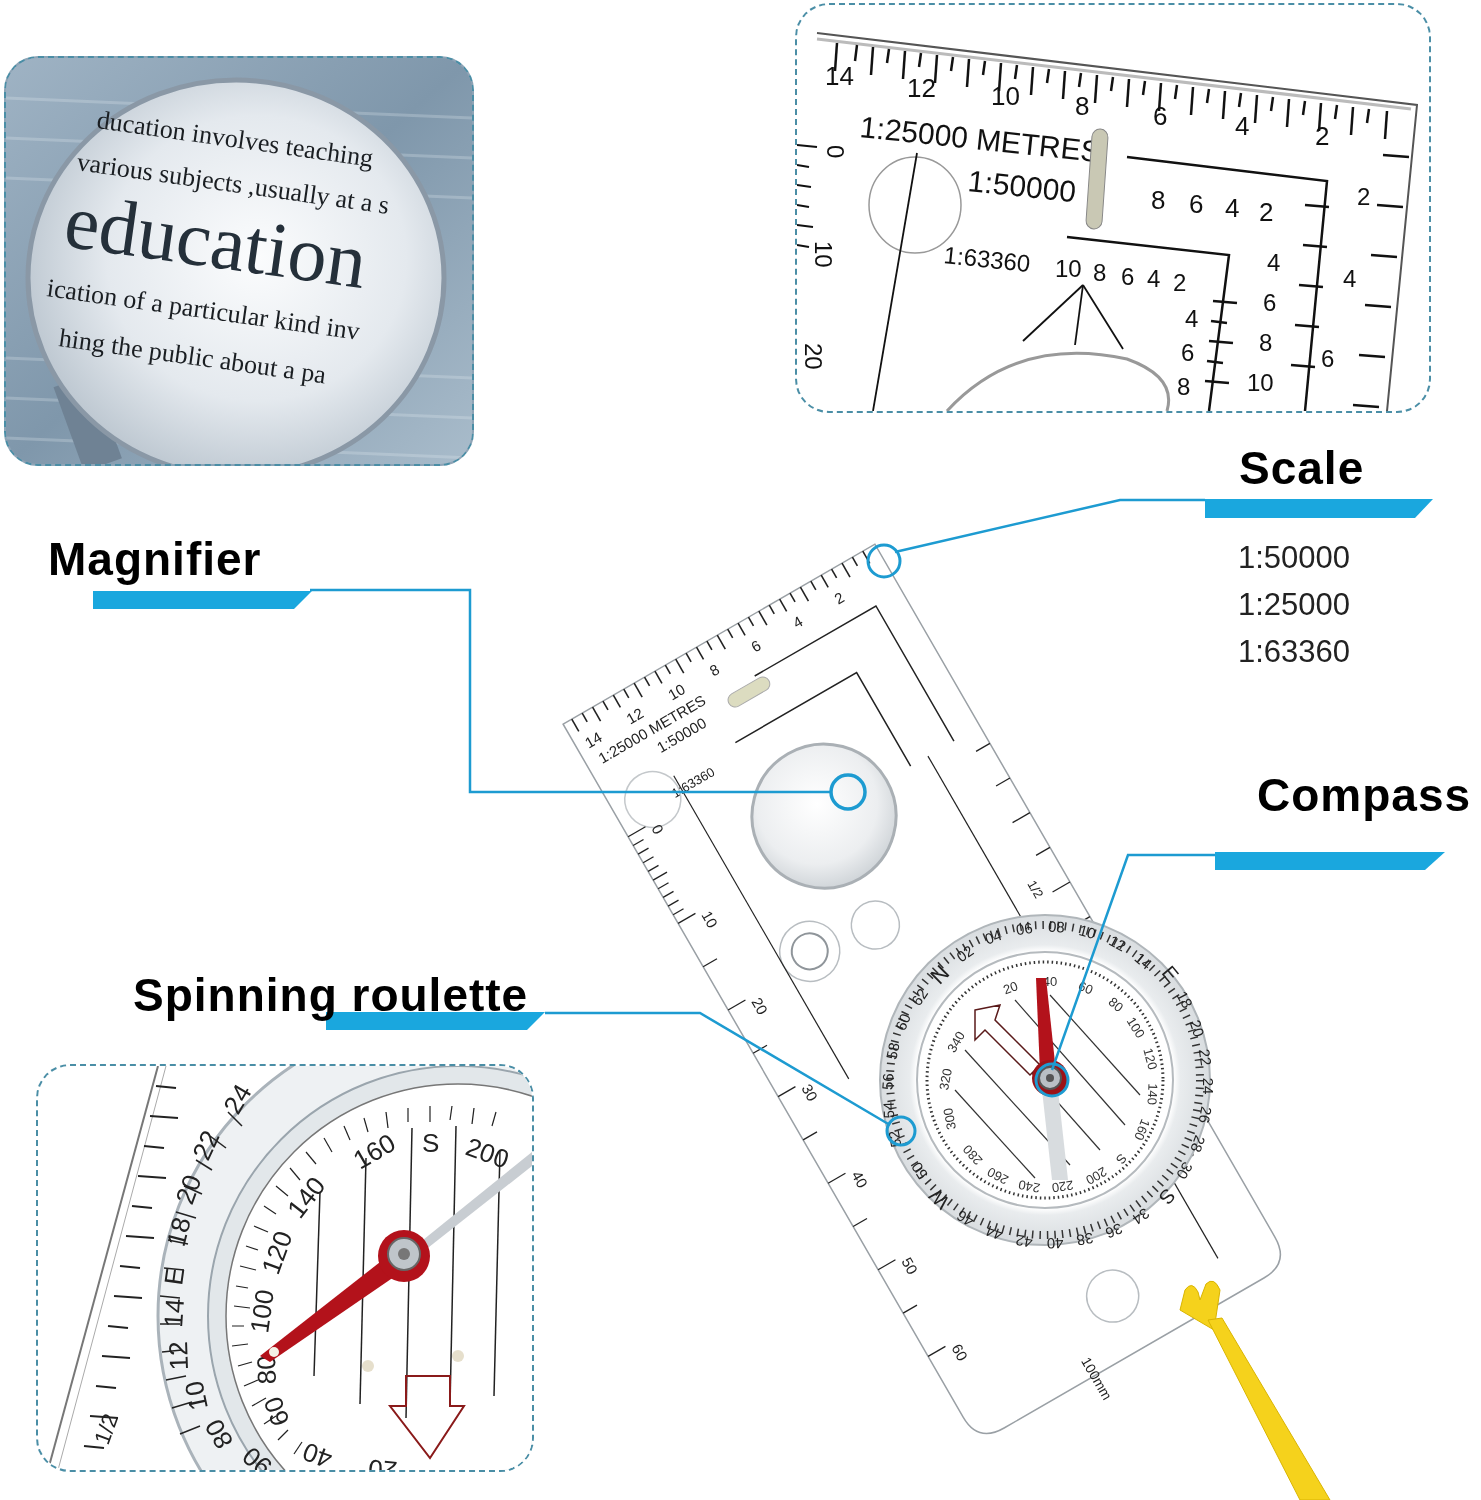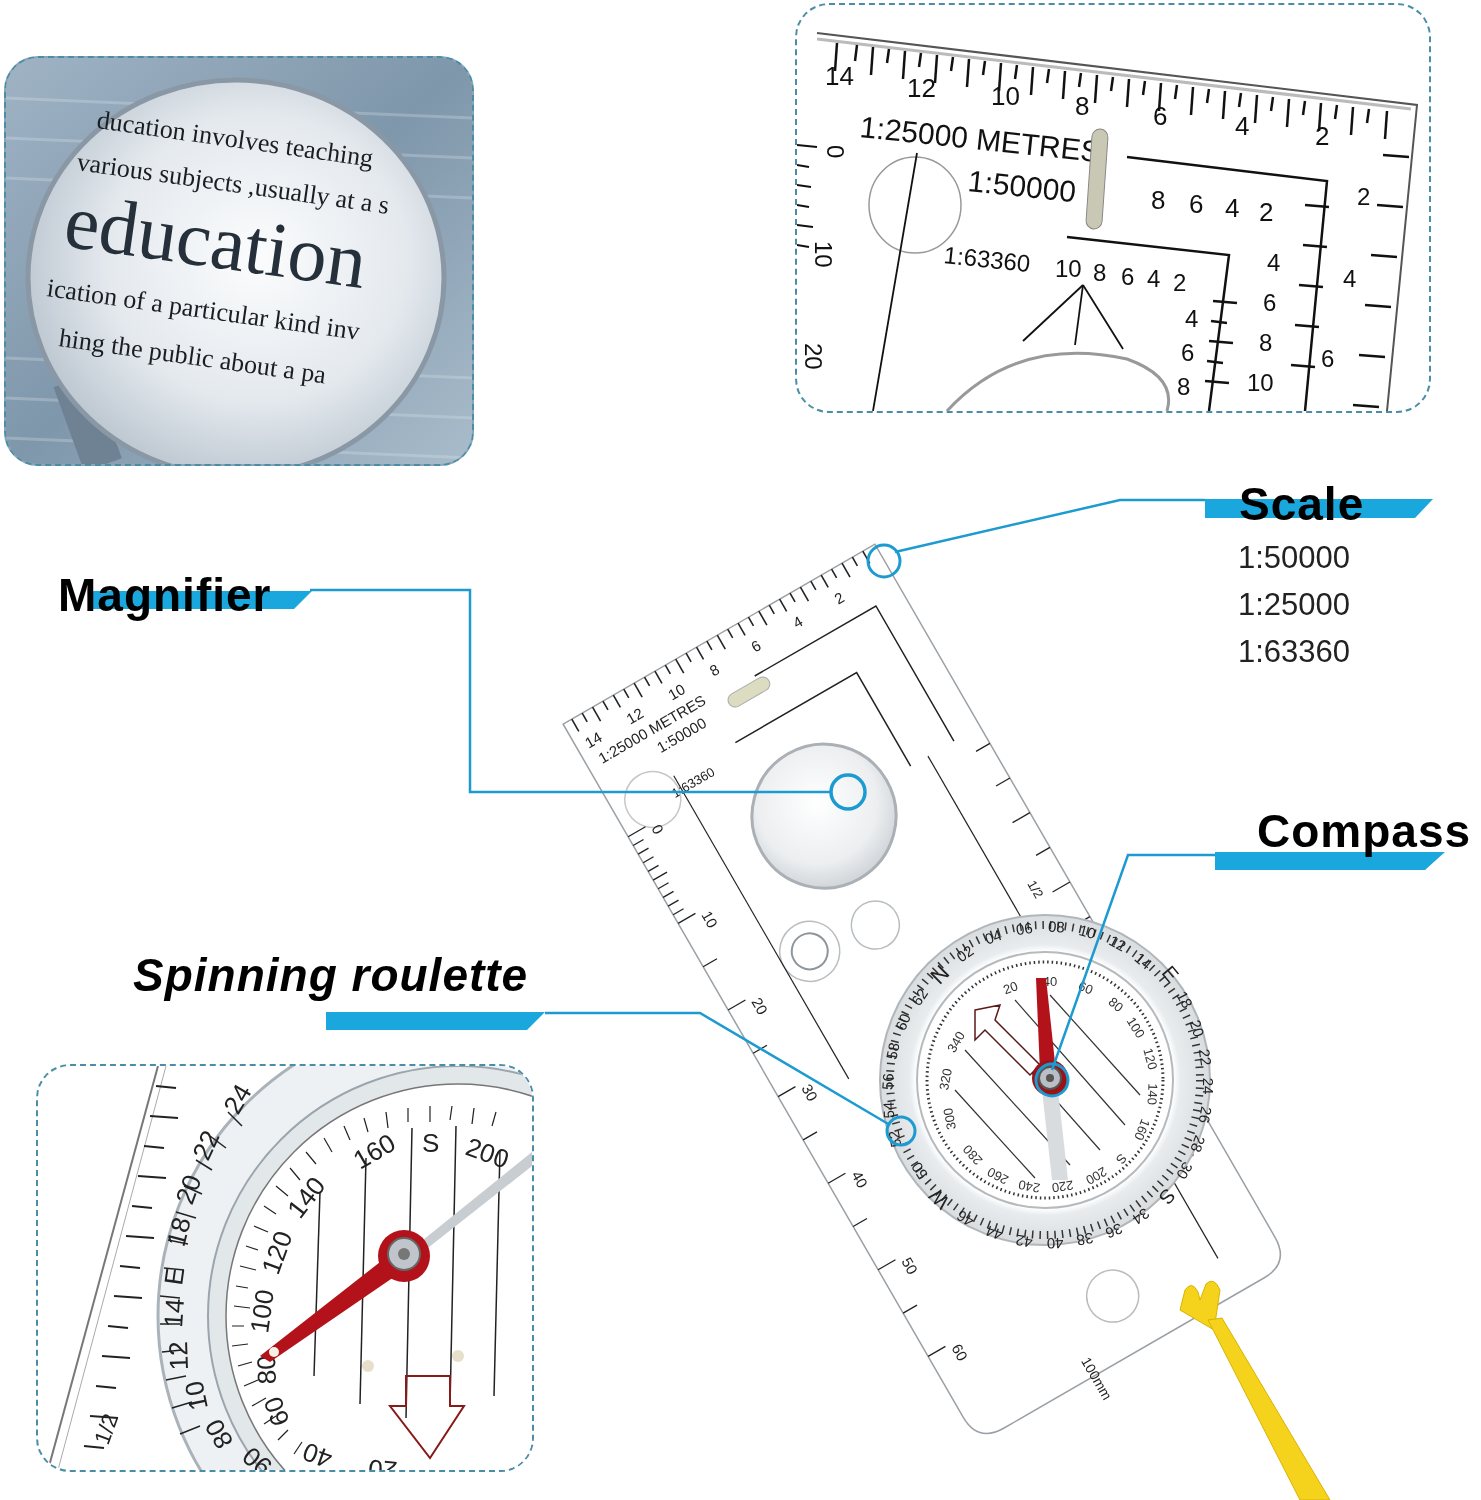--- a/index.html
+++ b/index.html
@@ -1,18 +1,18 @@
 <!DOCTYPE html>
 <html><head>
 <meta charset="utf-8">
 <style>
   html,body{margin:0;padding:0;background:#ffffff;}
   body{width:1481px;height:1500px;position:relative;overflow:hidden;font-family:"Liberation Sans",sans-serif;}
   .abs{position:absolute;}
-  .callout-title{position:absolute;font-family:"Liberation Sans",sans-serif;font-weight:bold;color:#000;letter-spacing:1px;font-size:46px;line-height:1;margin-top:36px;}
+  .callout-title{position:absolute;font-family:"Liberation Sans",sans-serif;font-weight:bold;color:#000;letter-spacing:1px;font-size:46px;line-height:1;}
   .scale-list{position:absolute;left:1238px;top:534px;font-size:31px;color:#222;line-height:47px;font-family:"Liberation Sans",sans-serif;}
   .inset{position:absolute;border:2px dashed #4a8ea6;border-radius:34px;overflow:hidden;background:#fff;}
   svg text{font-family:"Liberation Sans",sans-serif;}
   .serif{font-family:"Liberation Serif",serif;}
 </style>
 </head>
 <body>
 
 <div class="inset" style="left:4px;top:56px;width:466px;height:406px;border-color:#4a8ea6;background:#8ea4b6;">
   <svg width="466" height="406" viewBox="0 0 466 406">
@@ -539,15 +539,15 @@
     <polygon points="326,1012 545,1012 527,1030 326,1030"></polygon>
   </g>
 </svg>
 
 <div class="callout-title" style="left:1239px;top:445px;">Scale</div>
 <div class="scale-list">
   <div>1:50000</div>
   <div>1:25000</div>
   <div>1:63360</div>
 </div>
-<div class="callout-title" style="left:58px;top:536px;">Magnifier</div>
+<div class="callout-title" style="left:48px;top:536px;">Magnifier</div>
 <div class="callout-title" style="left:1257px;top:772px;">Compass</div>
-<div class="callout-title" style="left:133px;top:916px;font-style:italic;">Spinning roulette</div>
+<div class="callout-title" style="left:133px;top:972px;">Spinning roulette</div>
 
 </body></html>

